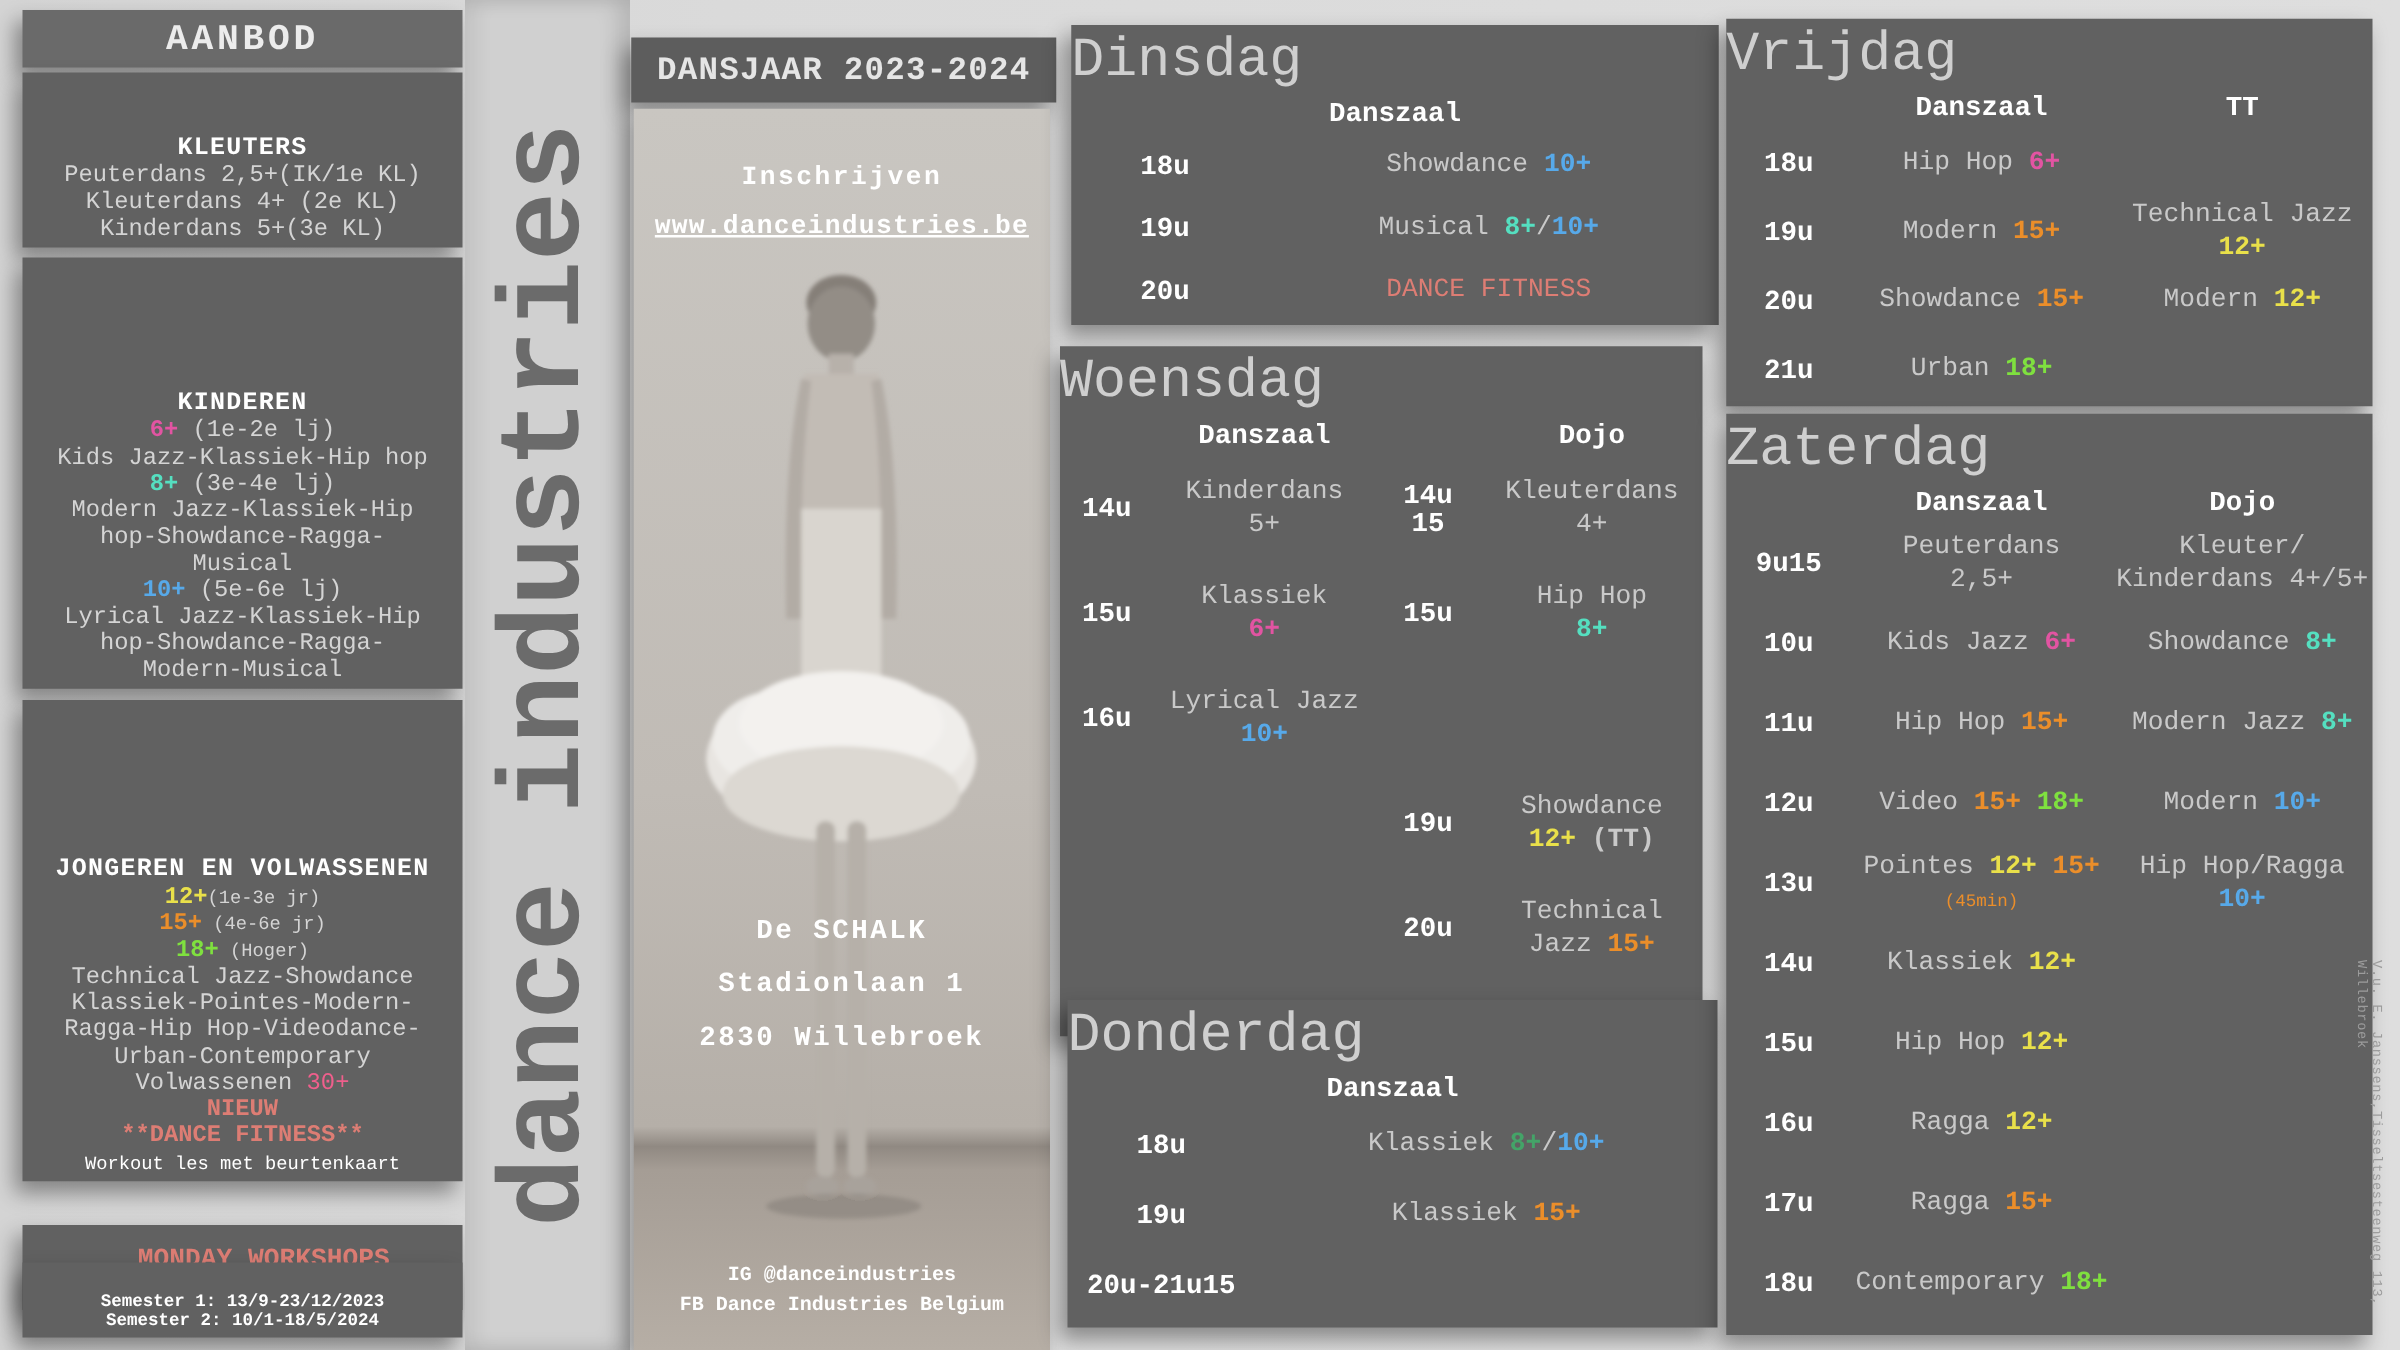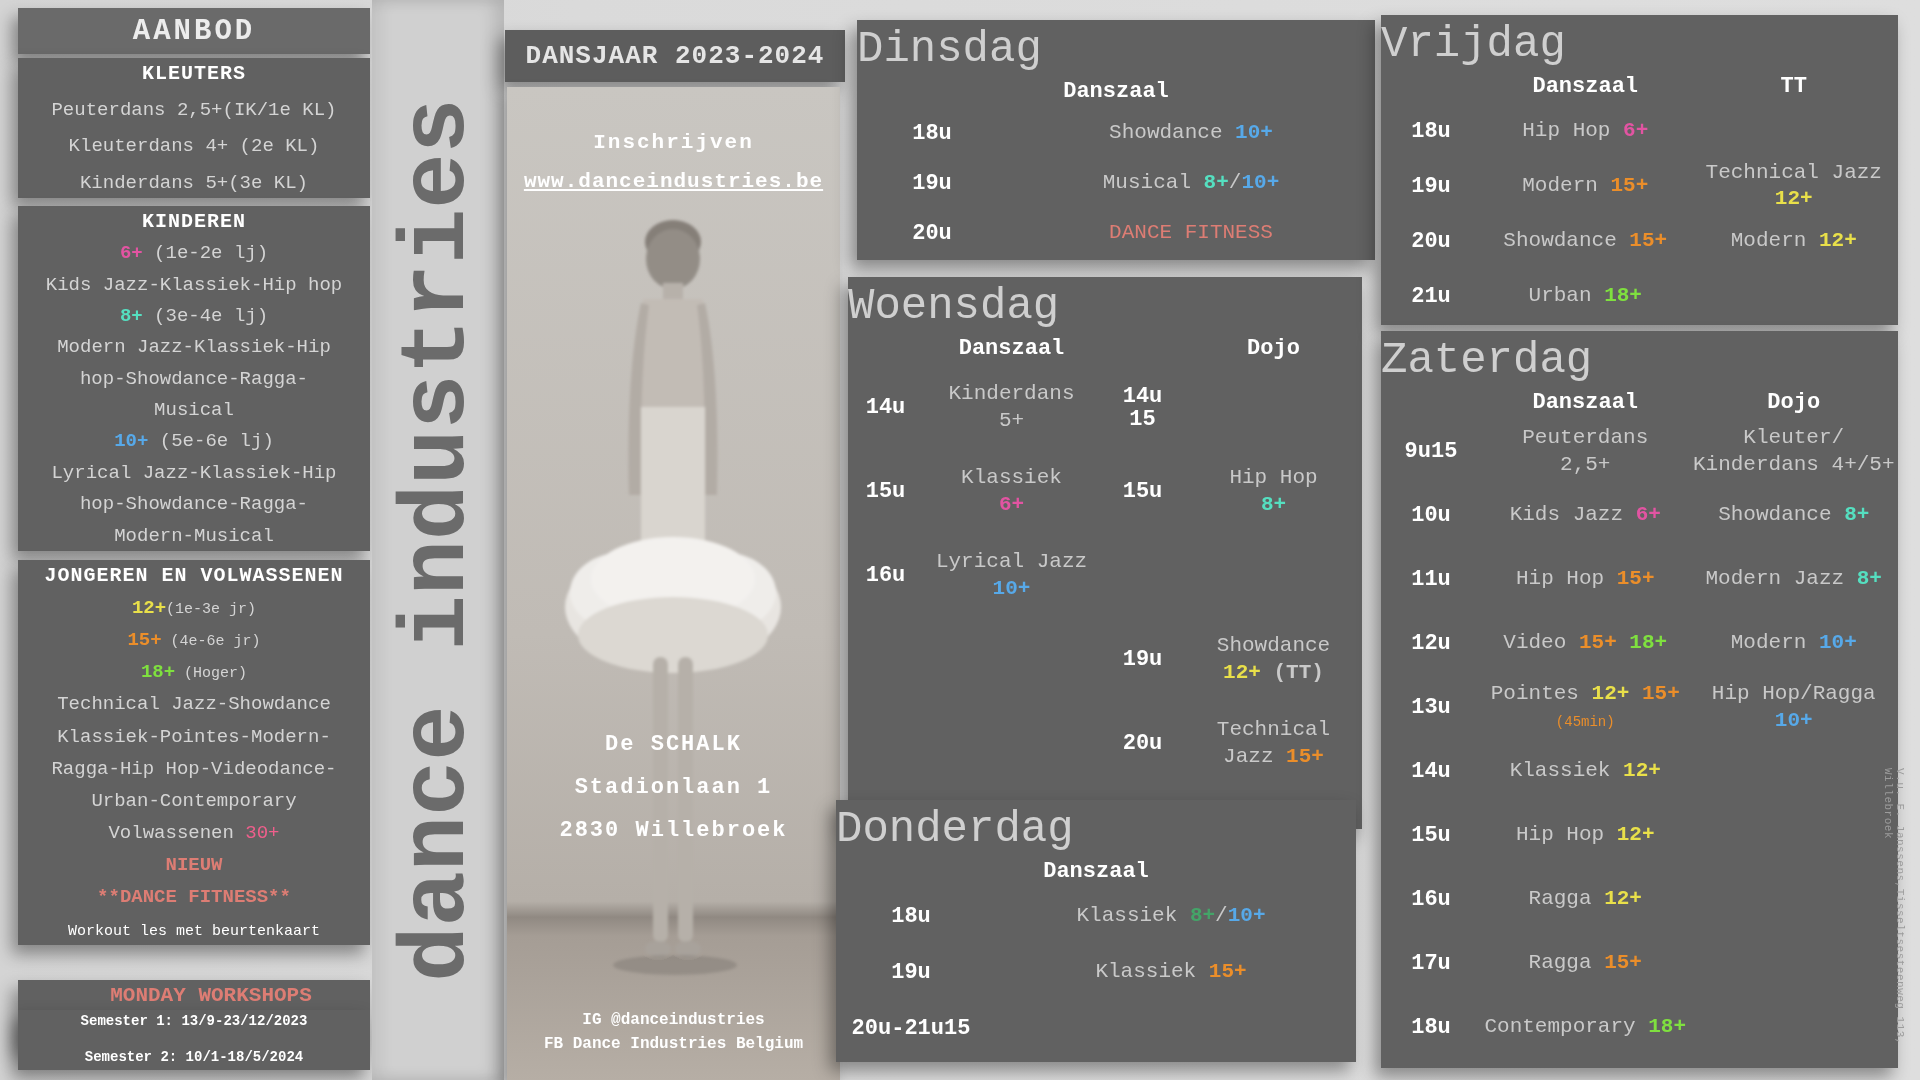--- a/index.html
+++ b/index.html
@@ -6,21 +6,21 @@
   body{background:#cfcfcf;font-family:"Liberation Mono","DejaVu Sans Mono",monospace;}
   #stage{position:relative;width:1920px;height:1080px;overflow:hidden;
          background:linear-gradient(90deg,#d4d4d4 0%,#dadada 30%,#dedede 100%);}
 
   .panel{position:absolute;background:#616161;box-shadow:-6px 9px 16px rgba(0,0,0,.38);}
 
   
   .aanbod-header{left:18px;top:8px;width:352px;height:46px;background:#6a6a6a;
     display:flex;align-items:center;justify-content:center;color:#ececec;
     font-size:29px;font-weight:bold;letter-spacing:3px;}
-  .sec{left:18px;width:352px;display:flex;flex-direction:column;justify-content:space-between;
+  .sec{left:18px;width:352px;display:flex;flex-direction:column;justify-content:flex-end;
     text-align:center;padding:4px 6px;box-sizing:border-box;}
   .sec-kleuters{top:58px;height:140px;}
   .sec-kinderen{top:206px;height:345px;}
   .sec-jongeren{top:560px;height:385px;}
   .sec-monday{top:980px;height:68px;padding-left:40px;}
   .sec-semesters{top:1010px;height:60px;}
   .sec-title{color:#ffffff;font-weight:bold;font-size:20px;letter-spacing:1px;}
   .sec .line{font-size:19px;color:#d4d4d4;line-height:1.12;}
   .sec-monday .line{font-size:21px;}
   .sec-semesters .line{font-size:14px;}
@@ -58,21 +58,21 @@
     text-decoration:underline;color:#fff;letter-spacing:1px;cursor:pointer;}
   .venue{position:absolute;top:636px;left:0;right:0;text-align:center;color:#fff;font-weight:bold;
     font-size:22px;line-height:43px;letter-spacing:2px;}
   .social{position:absolute;bottom:24px;left:0;right:0;text-align:center;color:#fff;
     font-weight:bold;font-size:16px;line-height:24px;}
 
   
   .day{box-sizing:border-box;}
   .day-dinsdag{top:20px;left:857px;width:518px;height:240px;}
   .day-woensdag{top:277px;left:848px;width:514px;height:552px;}
-  .day-donderdag{top:800px;left:836px;width:520px;height:262px;}
+  .day-donderdag{top:800px;left:854px;width:520px;height:262px;}
   .day-vrijdag{top:15px;left:1381px;width:517px;height:310px;}
   .day-zaterdag{top:331px;left:1381px;width:517px;height:737px;}
   .day-title{text-align:left;font-size:44px;color:#cfcfcf;line-height:1.15;padding-top:4px;}
   .headers{color:#fff;font-weight:bold;font-size:22px;text-align:center;height:34px;align-items:center;}
   .l-single .headers{display:flex;justify-content:center;}
   .l-cols2 .headers{display:grid;grid-template-columns:100px 1fr 1fr;}
   .l-wednesday .headers{display:grid;grid-template-columns:75px 1fr 85px 1fr;}
   .rows{display:flex;flex-direction:column;}
   .row{display:grid;align-items:center;}
   .l-single .row{grid-template-columns:150px 1fr;}
@@ -239,20 +239,24 @@
             <div>14u</div>
           </div>
           <div class="cell">
             <div class="line"><span class="seg">Kinderdans</span></div>
             <div class="line"><span class="seg">5+</span></div>
           </div>
           <div class="time">
             <div>14u</div>
             <div>15</div>
           </div>
+          <div class="cell">
+            <div class="line"><span class="seg">Kleuterdans</span></div>
+            <div class="line"><span class="seg">4+</span></div>
+          </div>
         </div>
         <div class="row">
           <div class="time">
             <div>15u</div>
           </div>
           <div class="cell">
             <div class="line"><span class="seg">Klassiek</span></div>
             <div class="line"><span class="seg c-pink sb">6+</span></div>
           </div>
           <div class="time">

